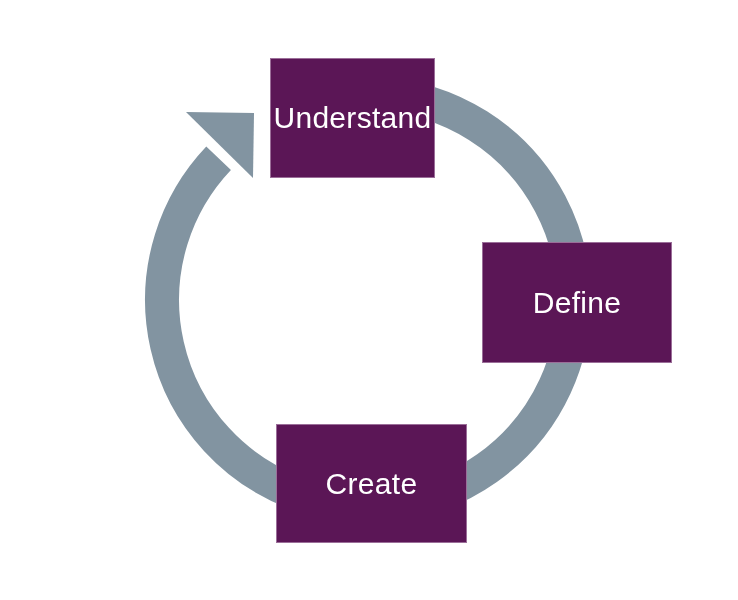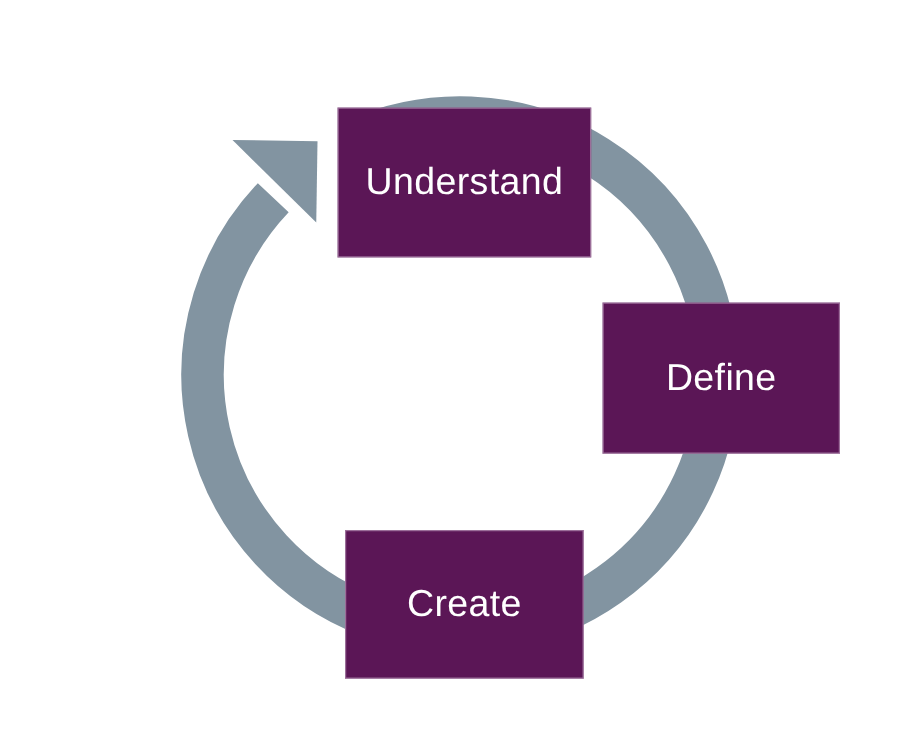--- a/index.html
+++ b/index.html
@@ -29,21 +29,21 @@
     align-items: center;
     justify-content: center;
   }
   .node span {
     color: #ffffff;
     font-size: 30px;
     font-weight: 400;
     letter-spacing: 0.3px;
     white-space: nowrap;
   }
-  .node-understand { left: 270px; top: 58px;  width: 203px; height: 120px; margin-top: 28px; }
+  .node-understand { left: 270px; top: 58px;  width: 165px; height: 120px; }
   .node-define     { left: 482px; top: 242px; width: 190px; height: 121px; }
   .node-create     { left: 276px; top: 424px; width: 191px; height: 119px; }
   .node-evaluate   { left: 60px;  top: 243px; width: 193px; height: 119px; }
 </style>
 </head>
 <body>
 
 <div class="stage">
 
   <svg class="cycle-svg" width="738" height="600" viewBox="0 0 738 600">

